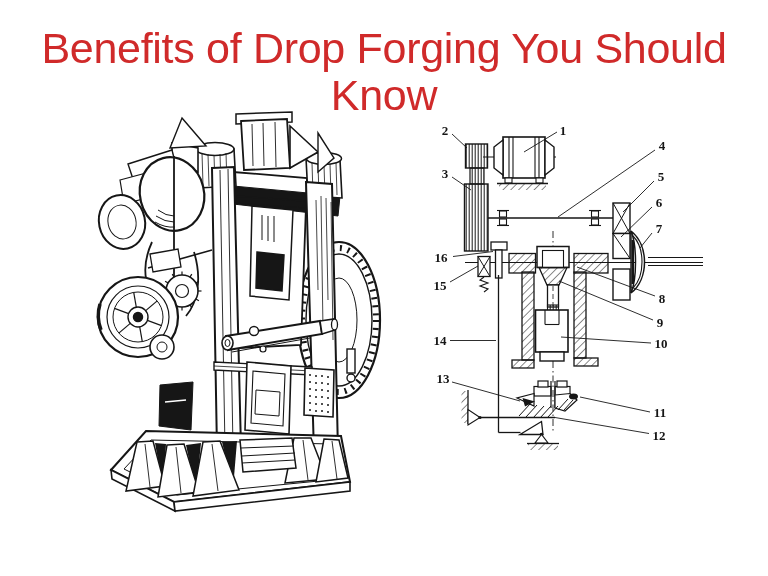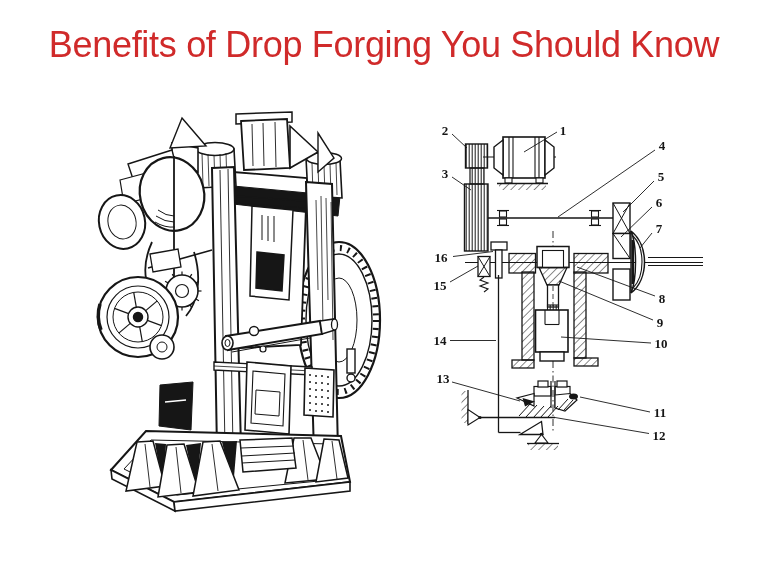--- a/index.html
+++ b/index.html
@@ -2,21 +2,21 @@
 <html><head>
 <meta charset="utf-8">
 <style>
   html,body{margin:0;padding:0;}
   body{
     width:768px;height:576px;position:relative;overflow:hidden;
     background:#ffffff;font-family:"Liberation Sans",sans-serif;
   }
   .title{
     position:absolute;top:25px;left:0;width:768px;margin:0;
-    text-align:center;font-size:36px;font-weight:400;letter-spacing:-0.3px;
+    text-align:center;font-size:43px;font-weight:400;letter-spacing:-0.3px;
     color:#d02a2a;line-height:1.1;
   }
   figure{margin:0;position:absolute;}
   .machine-fig{left:82px;top:100px;width:300px;height:430px;}
   .schematic-fig{left:428px;top:108px;width:280px;height:355px;}
   svg{display:block;width:100%;height:100%;}
   .lbl{font-family:"Liberation Serif",serif;font-size:13px;font-weight:600;fill:#161616;}
 </style>
 </head>
 <body>

